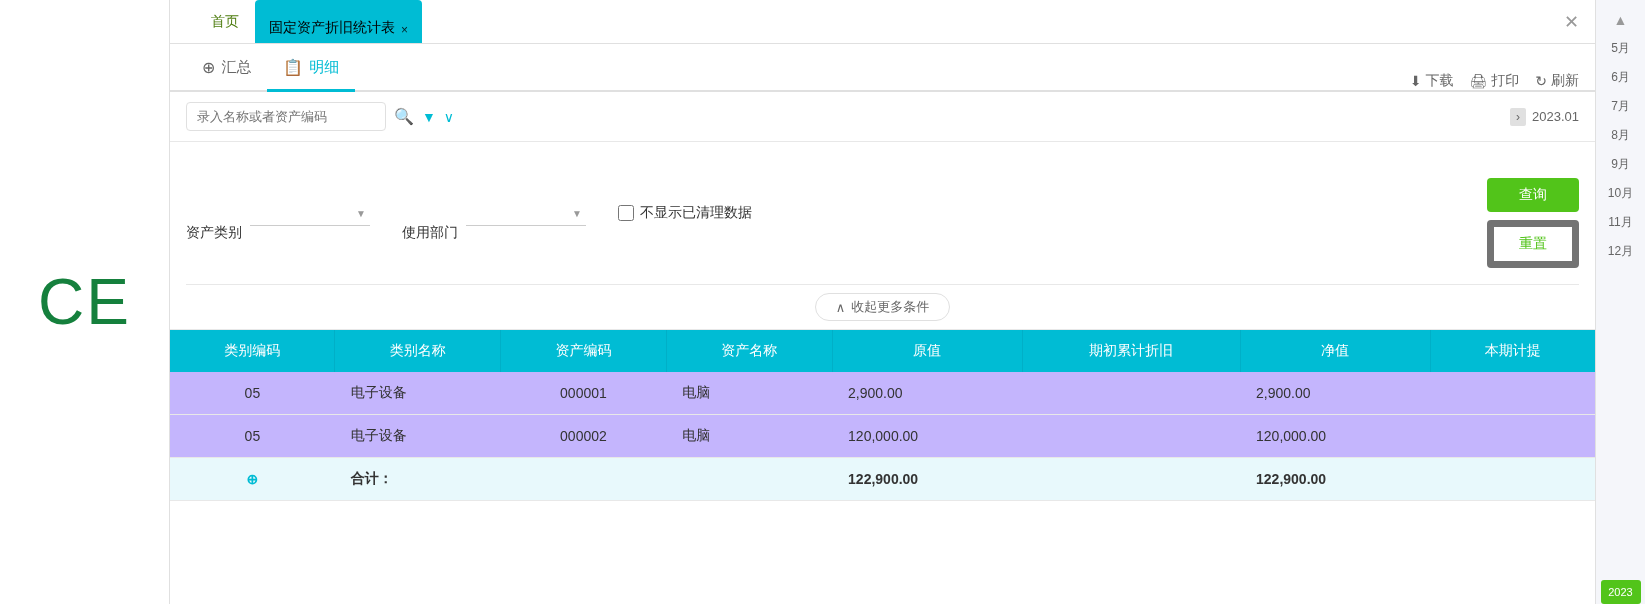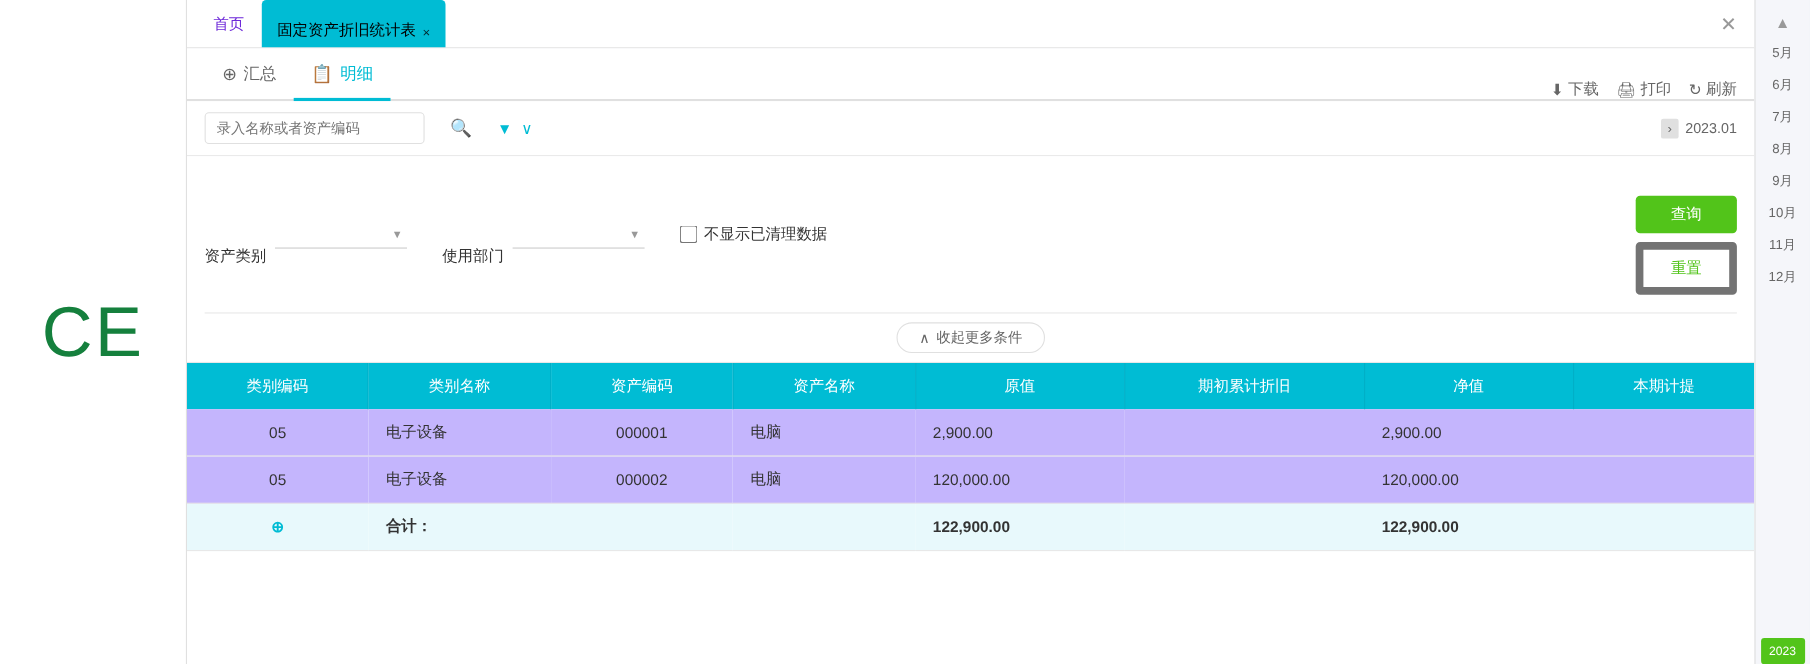--- a/index.html
+++ b/index.html
@@ -37,23 +37,24 @@
       display: flex;
       align-items: center;
       background: #fff;
       border-bottom: 1px solid #e0e0e0;
       height: 44px;
       padding: 0 16px;
       gap: 8px;
     }
     .nav-home {
       font-size: 14px;
-      color: #6d28d9;
+      color: #4d7c0f;
       cursor: pointer;
       padding: 0 8px;
+      margin-left: 17px;
     }
     .nav-tab {
       display: flex;
       align-items: flex-end;
       background: #00bcd4;
       color: #000000;
       padding: 6px 14px;
       border-radius: 4px 4px 0 0;
       font-size: 14px;
       gap: 6px;
@@ -119,21 +120,21 @@
       cursor: pointer;
       font-size: 14px;
     }
 
     
     .search-bar {
       display: flex;
       align-items: center;
       background: #fff;
       padding: 10px 16px;
-      gap: 23px;
+      gap: 8px;
       border-bottom: 1px solid #e8e8e8;
     }
     .search-input {
       border: 1px solid #e0e0e0;
       border-radius: 4px;
       padding: 6px 10px;
       font-size: 13px;
       color: #999;
       width: 200px;
       outline: none;

